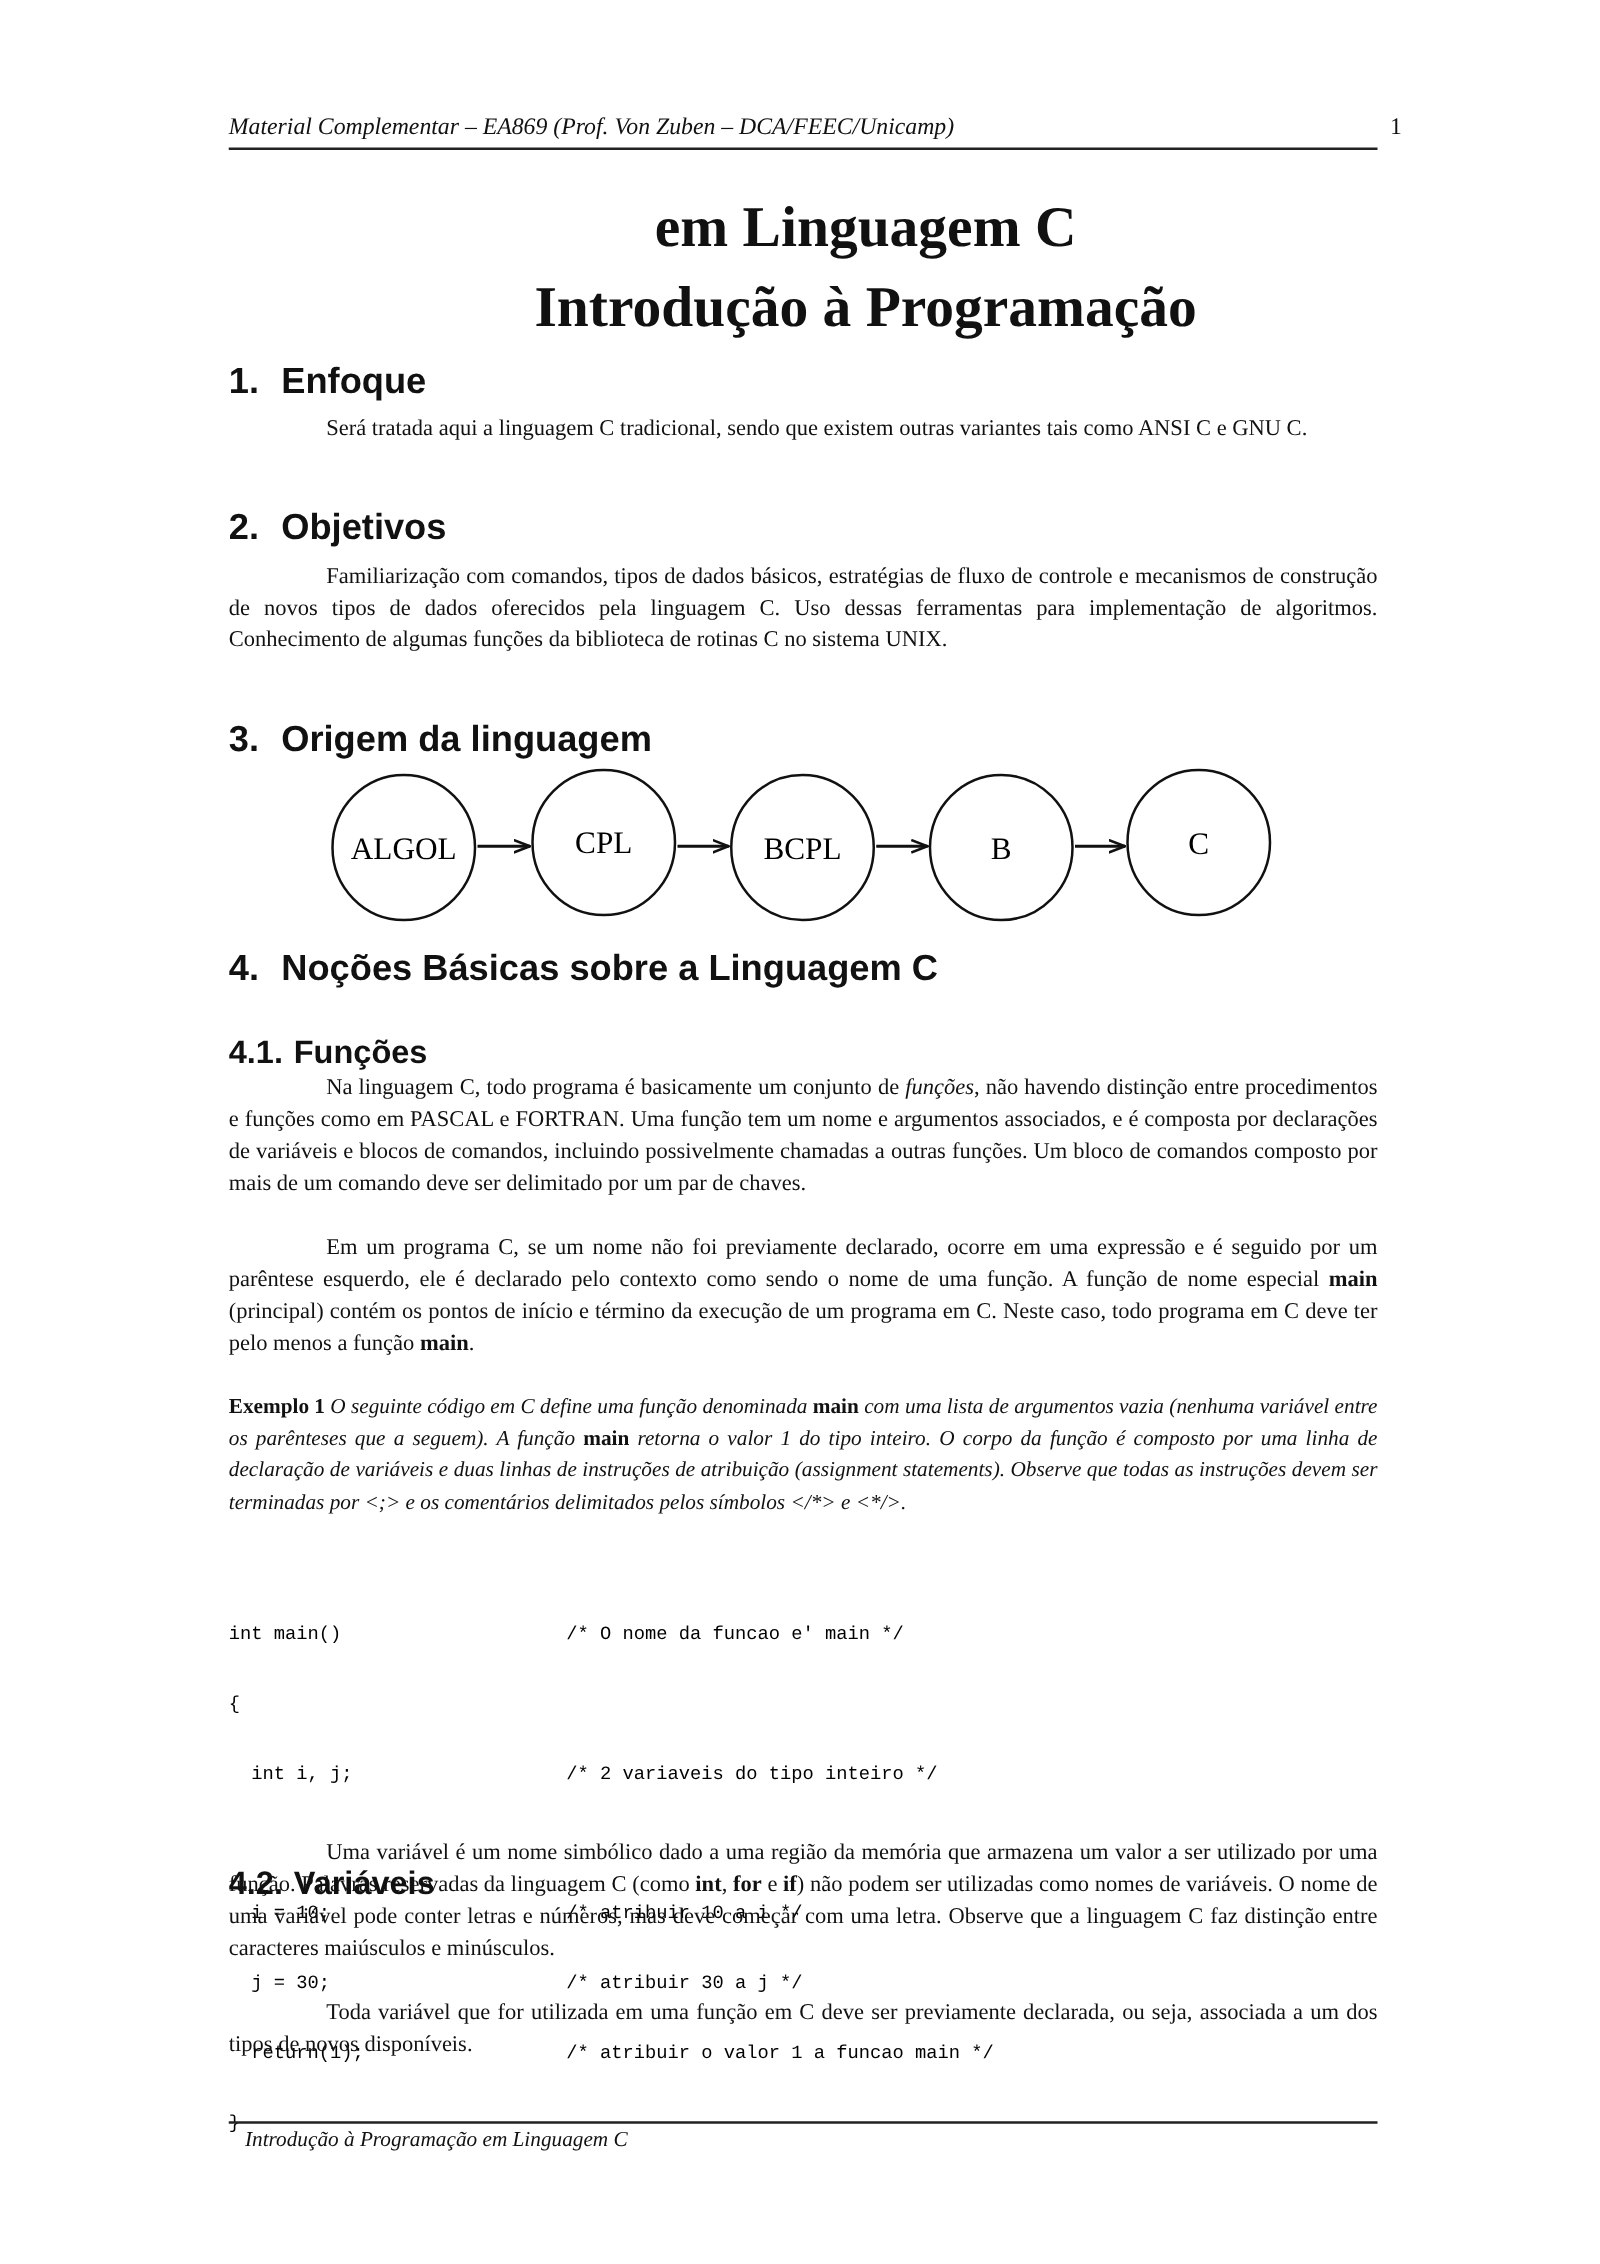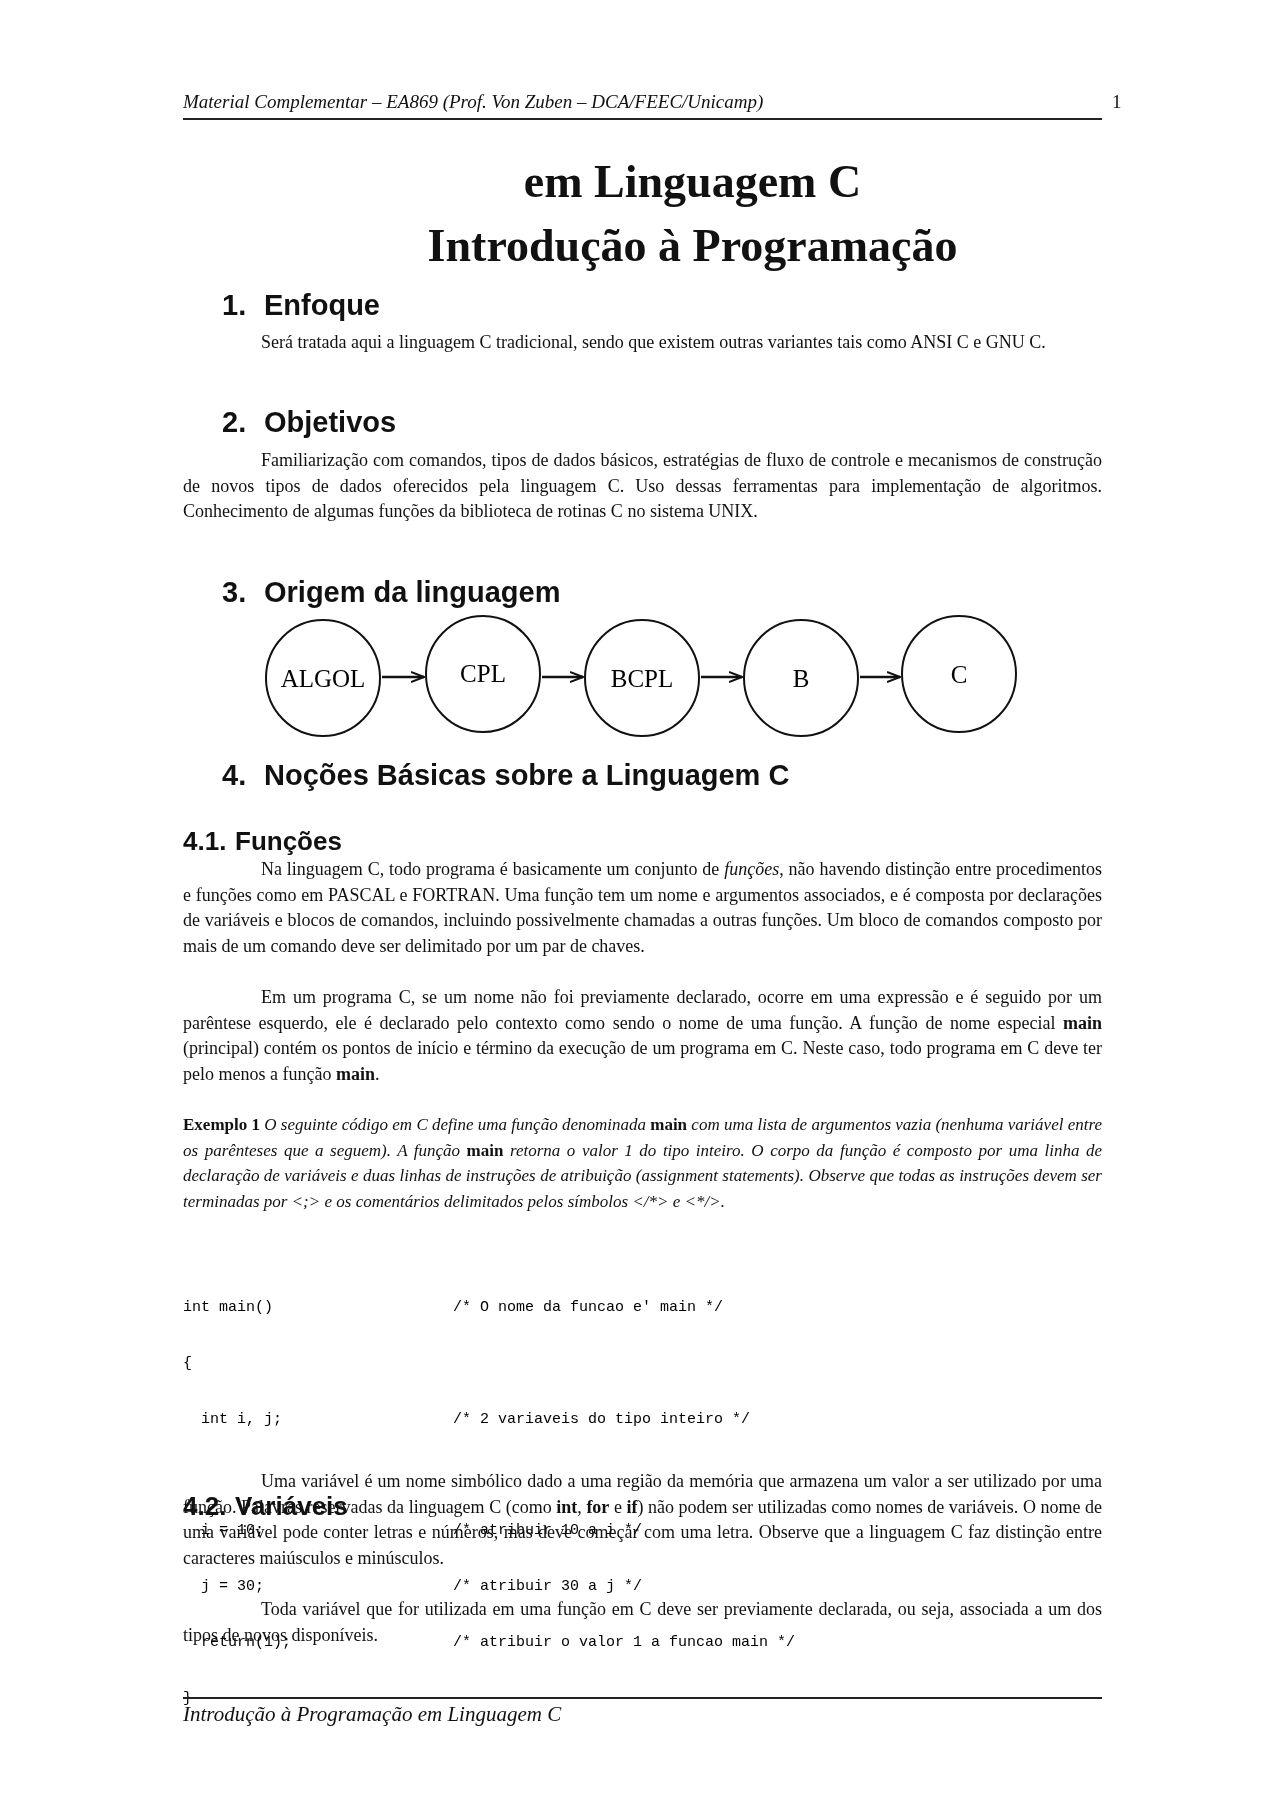--- a/index.html
+++ b/index.html
@@ -8,40 +8,40 @@
   .serif { font-family: "Liberation Serif", "DejaVu Serif", serif; }
   .sans { font-family: "Liberation Sans", "DejaVu Sans", sans-serif; }
   .mono { font-family: "Liberation Mono", "DejaVu Sans Mono", monospace; }
 
   .running-header { left: 183px; top: 91px; font-size: 19px; font-style: italic; }
   .page-number { left: 1112px; top: 91px; font-size: 19px; }
   .rule { left: 183px; width: 919px; height: 2px; background: #222; }
 
   .title { left: 183px; width: 919px; text-align: center; font-weight: bold; font-size: 46px; line-height: 64px; top: 150px; padding-left: 100px; box-sizing: border-box; }
 
-  .h1 { left: 183px; font-weight: bold; font-size: 29px; margin-left: 39px; }
+  .h1 { left: 183px; font-weight: bold; font-size: 29px; }
   .h1 .num { display: inline-block; width: 42px; }
   .h2 { left: 183px; font-weight: bold; font-size: 26px; }
   .h2 .num { display: inline-block; width: 52px; }
 
   .para { left: 183px; width: 919px; font-size: 18px; line-height: 25.6px; text-align: justify; }
   .para .indent { display: inline-block; width: 78px; }
   .para b { font-weight: bold; }
   .para i { font-style: italic; }
 
   .example { left: 183px; width: 919px; font-size: 17px; line-height: 25.6px; text-align: justify; font-style: italic; }
   .example .lead { font-style: normal; font-weight: bold; }
   .example b { font-style: normal; font-weight: bold; }
 
   .code { left: 183px; top: 1262px; font-size: 15px; line-height: 18.6px; white-space: pre; color: #000000; }
   .code .line { display: block; height: 18.6px; }
   .code .stmt { display: inline-block; width: 270px; }
 
   .diagram { left: 0; top: 600px; width: 1280px; height: 160px; }
-  .footer-text { left: 183px; top: 1702px; font-size: 21px; font-style: italic; }
+  .footer-text { left: 196px; top: 1702px; font-size: 17px; font-style: italic; }
 </style>
 </head>
 <body>
 
 <div class="abs serif running-header">Material Complementar – EA869 (Prof. Von Zuben – DCA/FEEC/Unicamp)</div>
 <div class="abs serif page-number">1</div>
 <div class="abs rule" style="top:118px;"></div>
 
 <div class="abs serif title">
   <div>em Linguagem C</div>

